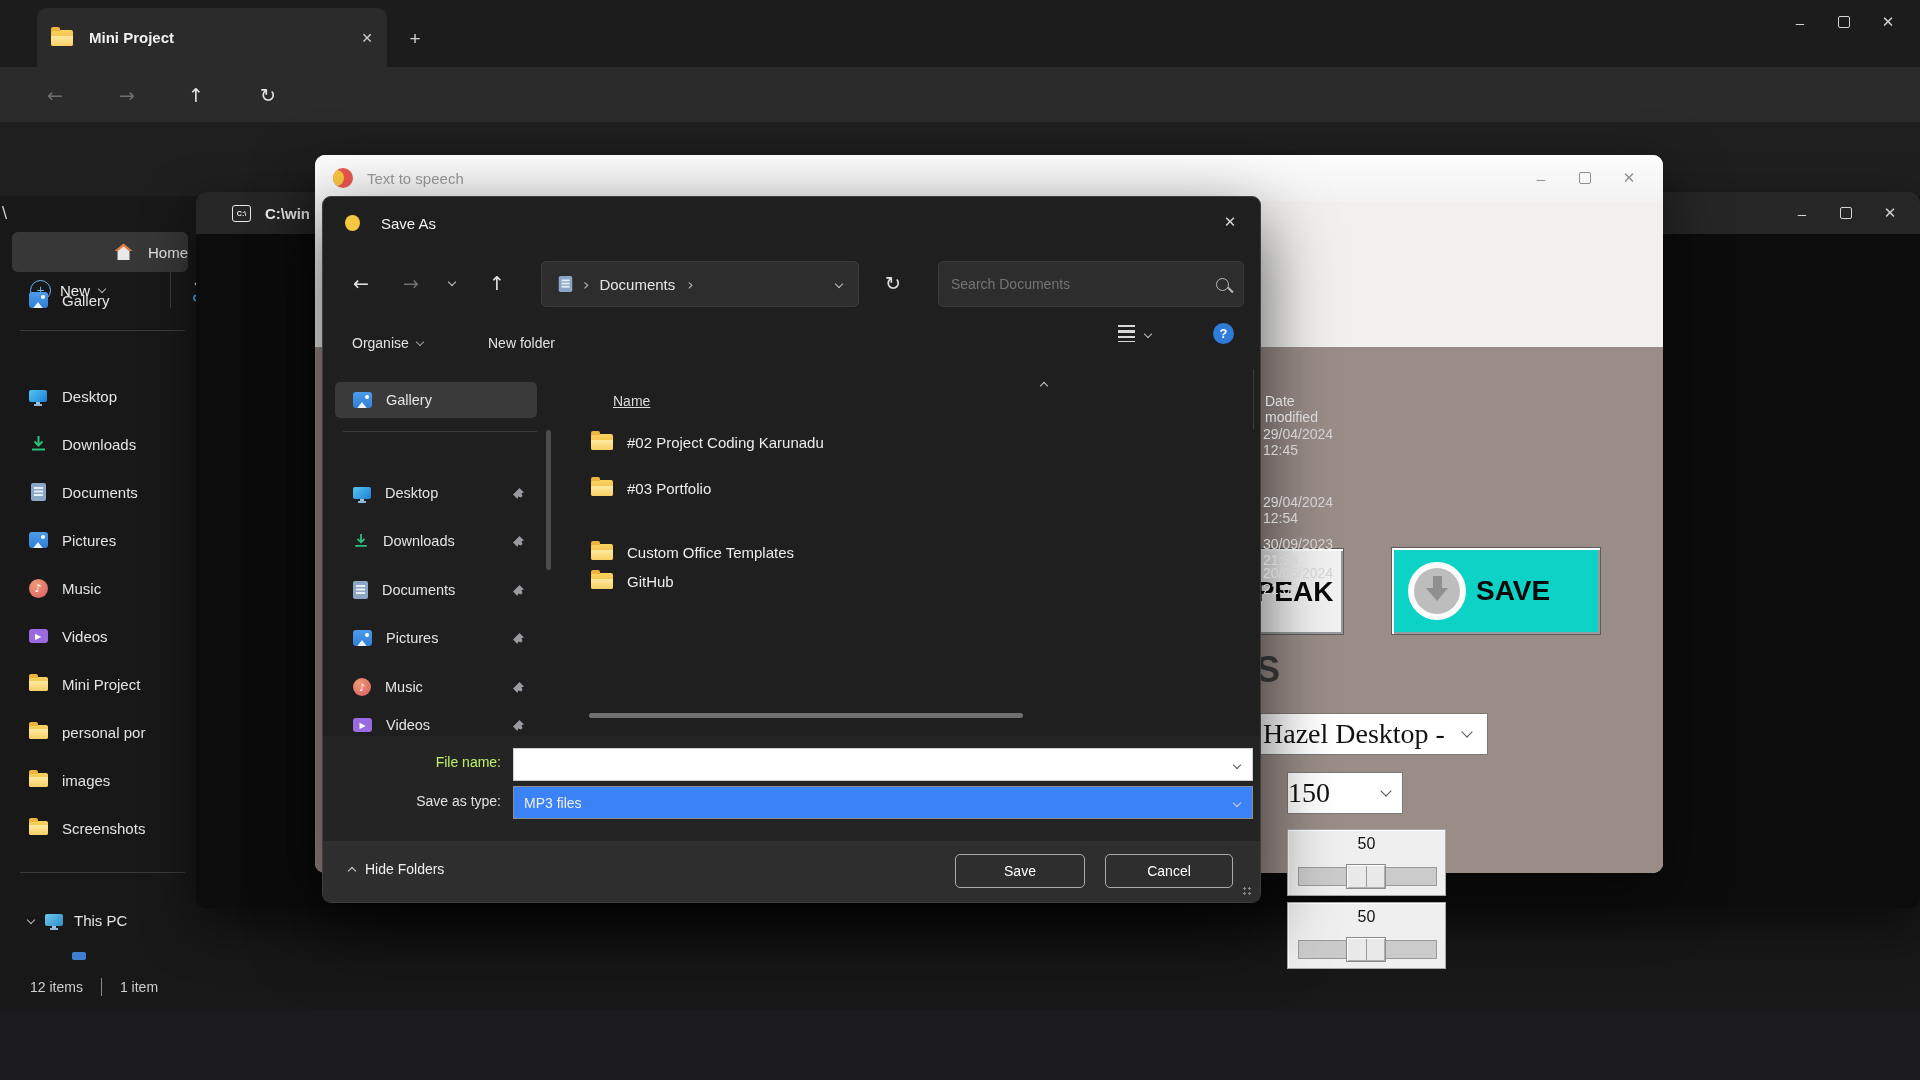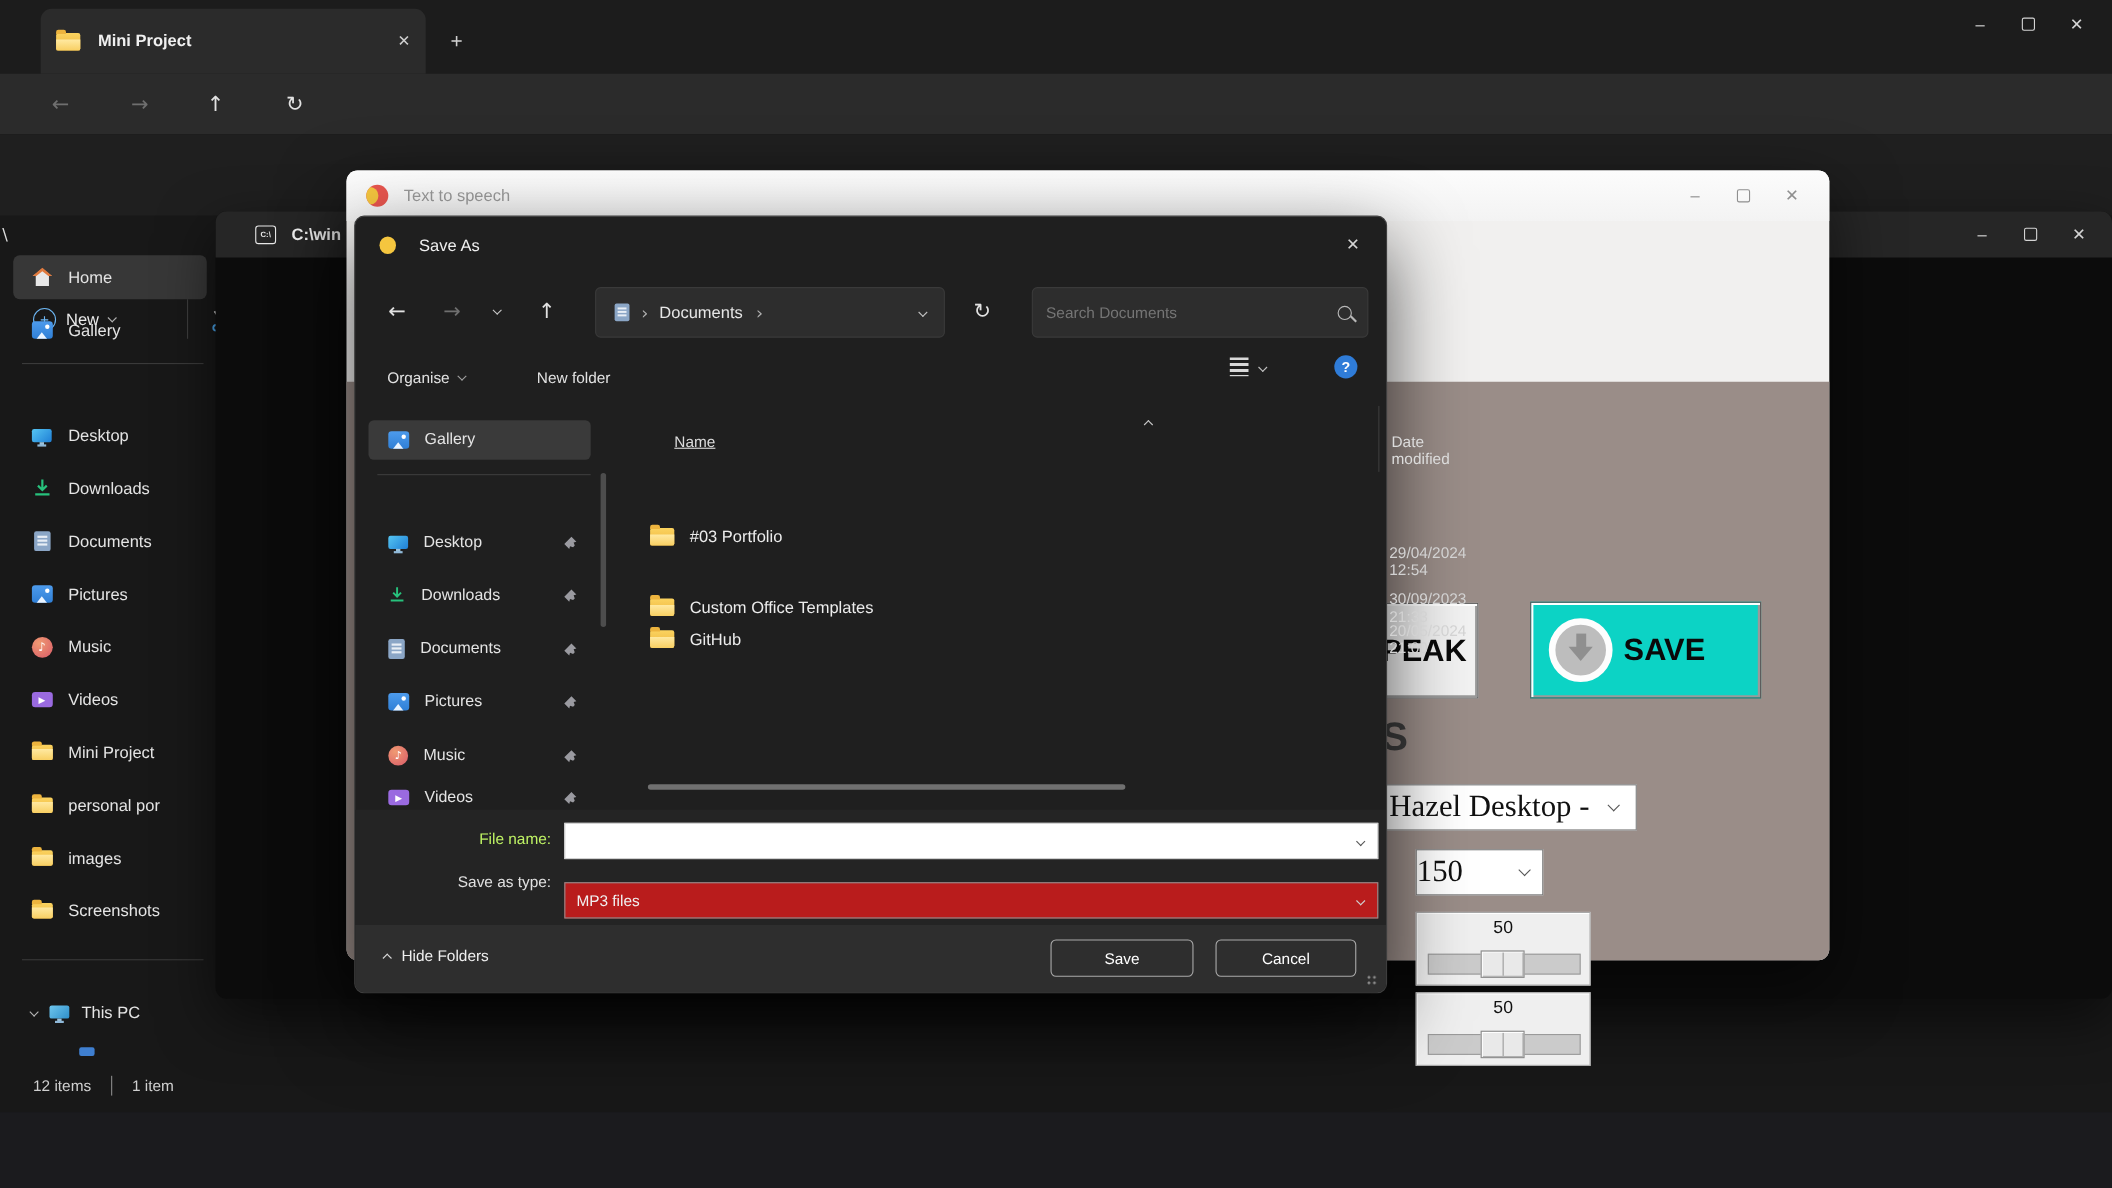--- a/index.html
+++ b/index.html
@@ -26,21 +26,21 @@
   .navic.dim{color:#6f6f6f;}
   #fe-addr{left:325px;top:76px;width:1102px;height:40px;background:#3a3a3a;border-radius:7px;display:flex;align-items:center;color:#e8e8e8;font-size:15px;}
   #fe-chip{background:#474747;border-radius:5px;height:32px;margin-left:6px;display:flex;align-items:center;padding:0 12px 0 8px;gap:8px;}
   #fe-search{left:1445px;top:76px;width:443px;height:40px;background:#3a3a3a;border-radius:7px;display:flex;align-items:center;}
   #fe-search input{flex:1;background:transparent;border:none;outline:none;color:#cfcfcf;font-size:15px;padding:0 14px;font-family:inherit;}
   #fe-search input::placeholder{color:#9a9a9a;}
   .folder-ico{position:relative;width:22px;height:16px;background:linear-gradient(#fbd35f,#edb43e);border-radius:2px;flex:none;}
   .folder-ico:before{content:"";position:absolute;top:-3px;left:0;width:9px;height:4px;background:#edb43e;border-radius:2px 2px 0 0;}
   .folder-ico:after{content:"";position:absolute;left:0;bottom:0;width:100%;height:10px;background:linear-gradient(#ffe9a1,#f8cf62);border-radius:0 0 2px 2px;}
   .sb-item{left:12px;width:176px;height:40px;border-radius:6px;display:flex;align-items:center;gap:14px;padding-left:16px;box-sizing:border-box;color:#e4e4e4;font-size:15px;white-space:nowrap;overflow:hidden;}
-  .sb-item.sel{background:#373737;}
+  .sb-item.sel{background:#373737;justify-content:flex-end;}
   .ic16{width:20px;height:20px;display:flex;align-items:center;justify-content:center;flex:none;}
   .i-monitor{width:18px;height:12px;background:linear-gradient(135deg,#55c5f2,#1f7fd6);border-radius:2px;position:relative;}
   .i-monitor:after{content:"";position:absolute;left:5px;bottom:-4px;width:8px;height:2px;background:#8fb8d8;box-shadow:-2px 2px 0 2px transparent;}
   .i-monitor:before{content:"";position:absolute;left:7px;bottom:-3px;width:4px;height:3px;background:#9ac2dc;}
   .i-music{width:19px;height:19px;border-radius:50%;background:radial-gradient(circle at 35% 30%,#f09a72,#d85a68);color:#fff;font-size:11px;display:flex;align-items:center;justify-content:center;}
   .i-video{width:19px;height:14px;background:#9a6ae0;border-radius:3px;color:#fff;font-size:8px;display:flex;align-items:center;justify-content:center;}
   #fe-status{left:0;top:963px;width:1920px;height:48px;color:#cfcfcf;font-size:14px;display:flex;align-items:center;}
   
   #console{left:196px;top:192px;width:1724px;height:716px;background:#0c0c0c;border-radius:10px;z-index:2;box-shadow:0 18px 50px rgba(0,0,0,.55);}
   #console-title{left:0;top:0;width:100%;height:42px;background:#262626;border-radius:10px 10px 0 0;display:flex;align-items:center;}
@@ -416,20 +416,25 @@
       </div>
       <div class="abs" style="left:223px;top:59px;width:5px;height:140px;background:#4d4d4d;border-radius:3px;"></div>
     </div>
 
     <div class="abs" style="left:230px;top:174px;width:707px;height:365px;">
       <span class="abs cv up small" style="left:488px;top:12px;color:#c8c8c8;"></span>
       <div class="abs" style="left:60px;top:22px;font-size:14px;color:#dcdcdc;text-decoration:underline;">Name</div>
       <div class="abs" style="left:700px;top:-2px;width:1px;height:60px;background:#3c3c3c;"></div>
       <div class="abs" style="left:712px;top:22px;font-size:14px;color:#dcdcdc;">Date modified</div>
 
+      <div class="abs file-row" style="left:38px;top:48px;width:660px;">
+        <span class="folder-ico"></span>
+        <span>#02 Project Coding Karunadu</span>
+        <span class="file-date" style="left:672px;">29/04/2024 12:45</span>
+      </div>
       <div class="abs file-row" style="left:38px;top:94px;width:660px;">
         <span class="folder-ico"></span>
         <span>#03 Portfolio</span>
         <span class="file-date" style="left:672px;margin-top:44px;">29/04/2024 12:54</span>
       </div>
       <div class="abs file-row" style="left:38px;top:158px;width:660px;">
         <span class="folder-ico"></span>
         <span>Custom Office Templates</span>
         <span class="file-date" style="left:672px;">30/09/2023 21:33</span>
       </div>
@@ -441,21 +446,21 @@
       <div class="abs" style="left:36px;top:342px;width:434px;height:5px;background:#707070;border-radius:3px;"></div>
     </div>
 
     <div id="dlg-fnpanel" class="abs">
       <div class="abs" style="left:0;top:18px;width:178px;text-align:right;font-size:14px;color:#bef264;">File name:</div>
       <div class="abs" style="left:190px;top:12px;width:740px;height:33px;background:#fff;border:1px solid #cfcfcf;box-sizing:border-box;display:flex;align-items:center;">
         <input style="flex: 1 1 0%; border: none; outline: none; font-size: 14px; padding: 0px 8px; font-family: inherit; color: rgb(17, 17, 17); background: transparent;" value="">
         <span class="cv down small" style="color:#555;margin-right:12px;"></span>
       </div>
       <div class="abs" style="left:0;top:57px;width:178px;text-align:right;font-size:14px;color:#e0e0e0;">Save as type:</div>
-      <div class="abs" style="left:190px;top:66px;width:740px;height:33px;background:#b91c1c;border:1px solid #8f8f8f;box-sizing:border-box;display:flex;align-items:center;">
+      <div class="abs" style="left:190px;top:50px;width:740px;height:33px;background:#3b82f6;border:1px solid #8f8f8f;box-sizing:border-box;display:flex;align-items:center;">
         <span style="font-size:14px;color:#f0f0f0;padding-left:10px;">MP3 files</span>
         <span class="cv down small" style="color:#d0d0d0;margin-left:auto;margin-right:12px;"></span>
       </div>
     </div>
 
     <div id="dlg-footer" class="abs">
       <div class="abs row" style="left:26px;top:20px;gap:10px;font-size:14px;color:#efefef;">
         <span class="cv up small" style="color:#d8d8d8;margin-top:3px;"></span>
         <span>Hide Folders</span>
       </div>

